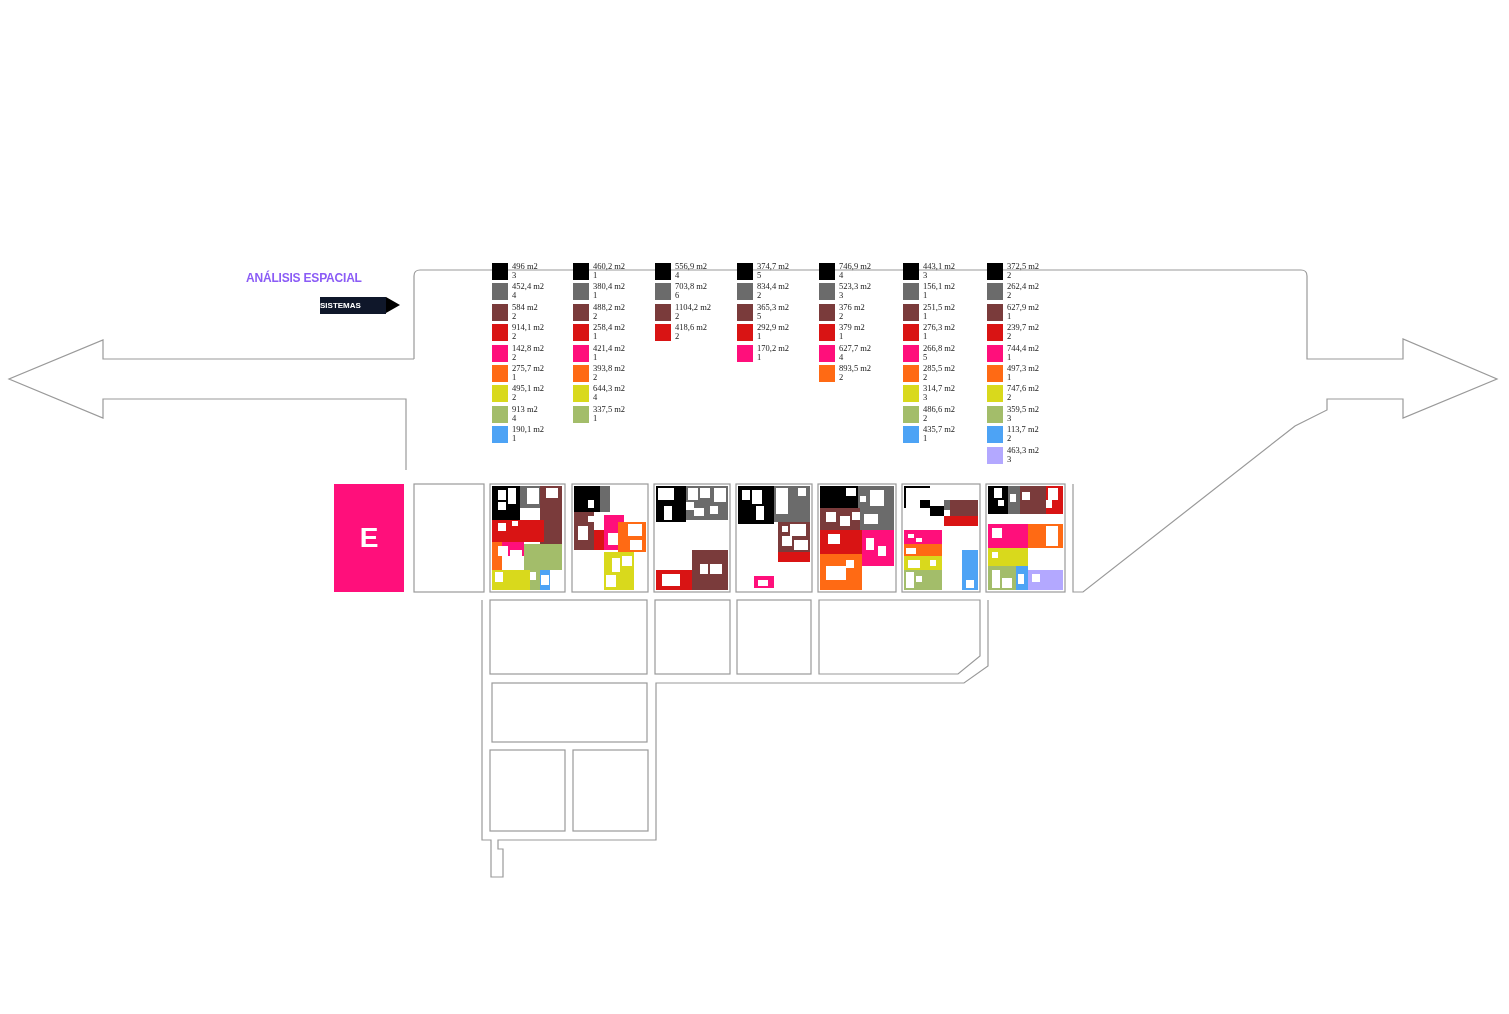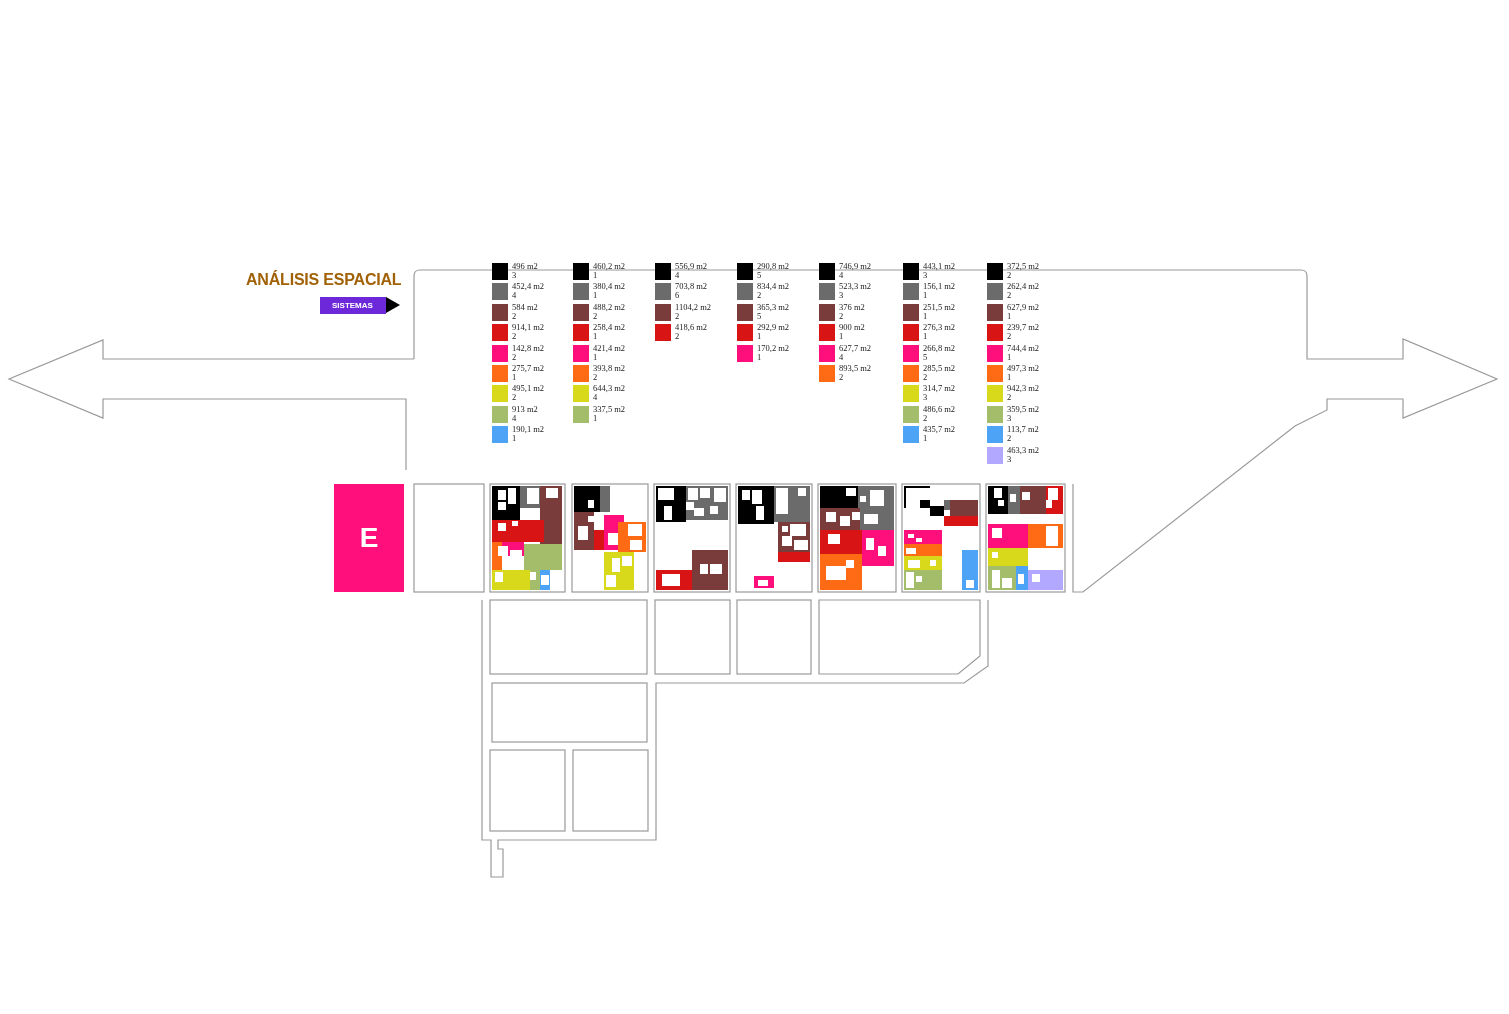--- a/index.html
+++ b/index.html
@@ -1,19 +1,19 @@
 <!DOCTYPE html>
 <html><head>
 <meta charset="utf-8">
 <style>
   html, body { margin:0; padding:0; background:#ffffff; }
   body { width:1509px; height:1014px; position:relative; overflow:hidden; font-family:"Liberation Sans", sans-serif; }
   #canvas { position:absolute; left:0; top:0; width:1509px; height:1014px; }
-  .title { position:absolute; left:246px; top:271px; font-weight:bold; font-size:16px; color:#a16207; letter-spacing:-0.2px; font-family:"Liberation Sans", sans-serif; }
-  .tag { position:absolute; left:320px; top:297px; width:66px; height:17px; background:#6d28d9; color:#fff; font-size:8px; font-weight:bold; line-height:17px; padding-left:12px; box-sizing:border-box; cursor:pointer; font-family:"Liberation Sans", sans-serif; }
+  .title { position:absolute; left:246px; top:271px; font-weight:bold; font-size:12px; color:#8b5cf6; letter-spacing:-0.2px; font-family:"Liberation Sans", sans-serif; }
+  .tag { position:absolute; left:320px; top:297px; width:66px; height:17px; background:#0f172a; color:#fff; font-size:8px; font-weight:bold; line-height:17px; padding-left:0; box-sizing:border-box; cursor:pointer; font-family:"Liberation Sans", sans-serif; }
   .tag::after { content:""; position:absolute; right:-14px; top:0; border-top:8.5px solid transparent; border-bottom:8.5px solid transparent; border-left:14px solid #000; }
   .legend-col { position:absolute; top:263px; width:76px; }
   .legend-item { position:relative; height:20.4px; }
   .swatch { position:absolute; left:0; top:0; width:16px; height:17px; }
   .legend-area { position:absolute; left:20px; top:-1px; font-family:"Liberation Serif", serif; font-size:8.5px; color:#222; line-height:9px; white-space:nowrap; }
   .legend-count { position:absolute; left:20px; top:8px; font-family:"Liberation Serif", serif; font-size:8.5px; color:#222; line-height:9px; }
   .e-block { position:absolute; left:334px; top:484px; width:70px; height:108px; background:#ff0f7b; color:#fff; font-weight:bold; font-size:28px; display:flex; align-items:center; justify-content:center; font-family:"Liberation Sans", sans-serif; }
 </style>
 </head>
 <body>
@@ -326,21 +326,21 @@
         </div>
         <div class="legend-item">
           <div class="swatch" style="background: rgb(217, 20, 20);"></div>
           <div class="legend-area">418,6 m2</div>
           <div class="legend-count">2</div>
         </div>
       </div>
       <div class="legend-col" style="left: 737px;">
         <div class="legend-item">
           <div class="swatch" style="background: rgb(0, 0, 0);"></div>
-          <div class="legend-area">290,8 m2</div>
+          <div class="legend-area">374,7 m2</div>
           <div class="legend-count">5</div>
         </div>
         <div class="legend-item">
           <div class="swatch" style="background: rgb(107, 107, 107);"></div>
           <div class="legend-area">834,4 m2</div>
           <div class="legend-count">2</div>
         </div>
         <div class="legend-item">
           <div class="swatch" style="background: rgb(122, 59, 59);"></div>
           <div class="legend-area">365,3 m2</div>
@@ -368,21 +368,21 @@
           <div class="legend-area">523,3 m2</div>
           <div class="legend-count">3</div>
         </div>
         <div class="legend-item">
           <div class="swatch" style="background: rgb(122, 59, 59);"></div>
           <div class="legend-area">376 m2</div>
           <div class="legend-count">2</div>
         </div>
         <div class="legend-item">
           <div class="swatch" style="background: rgb(217, 20, 20);"></div>
-          <div class="legend-area">900 m2</div>
+          <div class="legend-area">379 m2</div>
           <div class="legend-count">1</div>
         </div>
         <div class="legend-item">
           <div class="swatch" style="background: rgb(255, 15, 123);"></div>
           <div class="legend-area">627,7 m2</div>
           <div class="legend-count">4</div>
         </div>
         <div class="legend-item">
           <div class="swatch" style="background: rgb(255, 106, 20);"></div>
           <div class="legend-area">893,5 m2</div>
@@ -462,21 +462,21 @@
           <div class="legend-area">744,4 m2</div>
           <div class="legend-count">1</div>
         </div>
         <div class="legend-item">
           <div class="swatch" style="background: rgb(255, 106, 20);"></div>
           <div class="legend-area">497,3 m2</div>
           <div class="legend-count">1</div>
         </div>
         <div class="legend-item">
           <div class="swatch" style="background: rgb(217, 217, 28);"></div>
-          <div class="legend-area">942,3 m2</div>
+          <div class="legend-area">747,6 m2</div>
           <div class="legend-count">2</div>
         </div>
         <div class="legend-item">
           <div class="swatch" style="background: rgb(163, 189, 106);"></div>
           <div class="legend-area">359,5 m2</div>
           <div class="legend-count">3</div>
         </div>
         <div class="legend-item">
           <div class="swatch" style="background: rgb(77, 163, 245);"></div>
           <div class="legend-area">113,7 m2</div>

